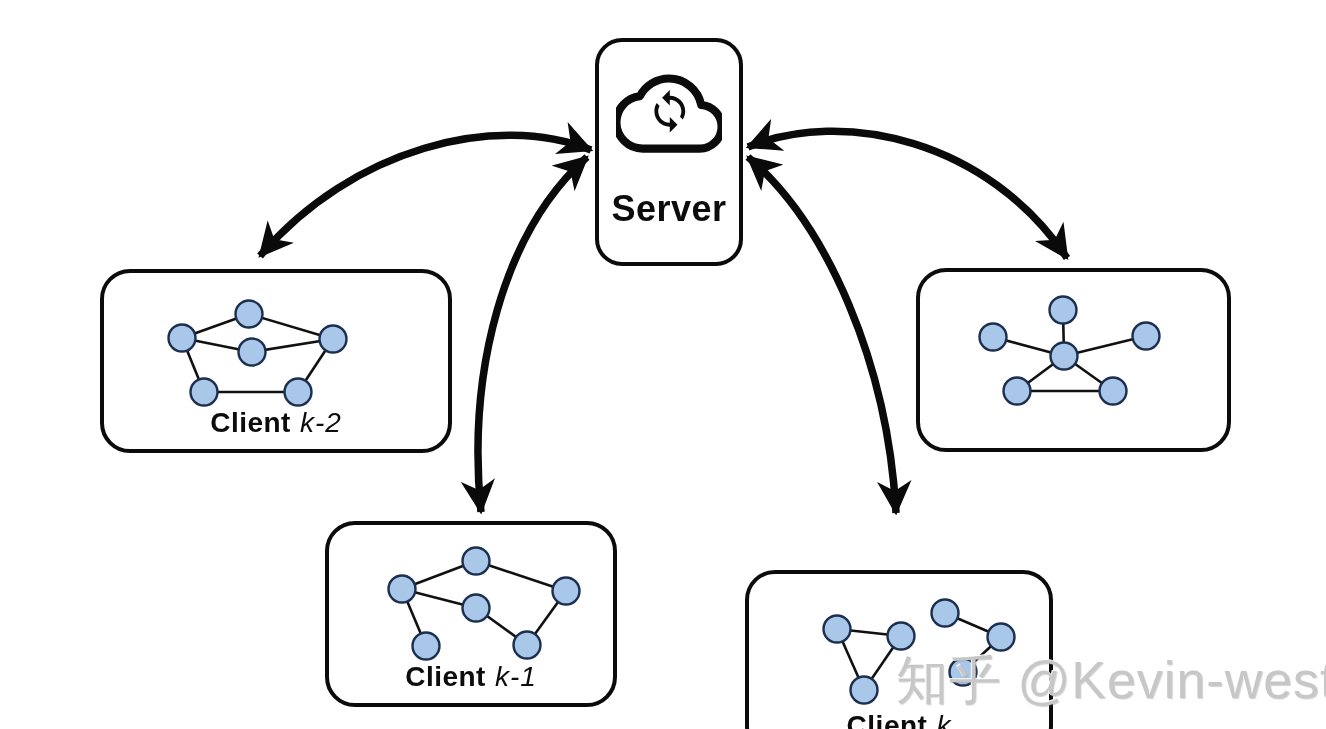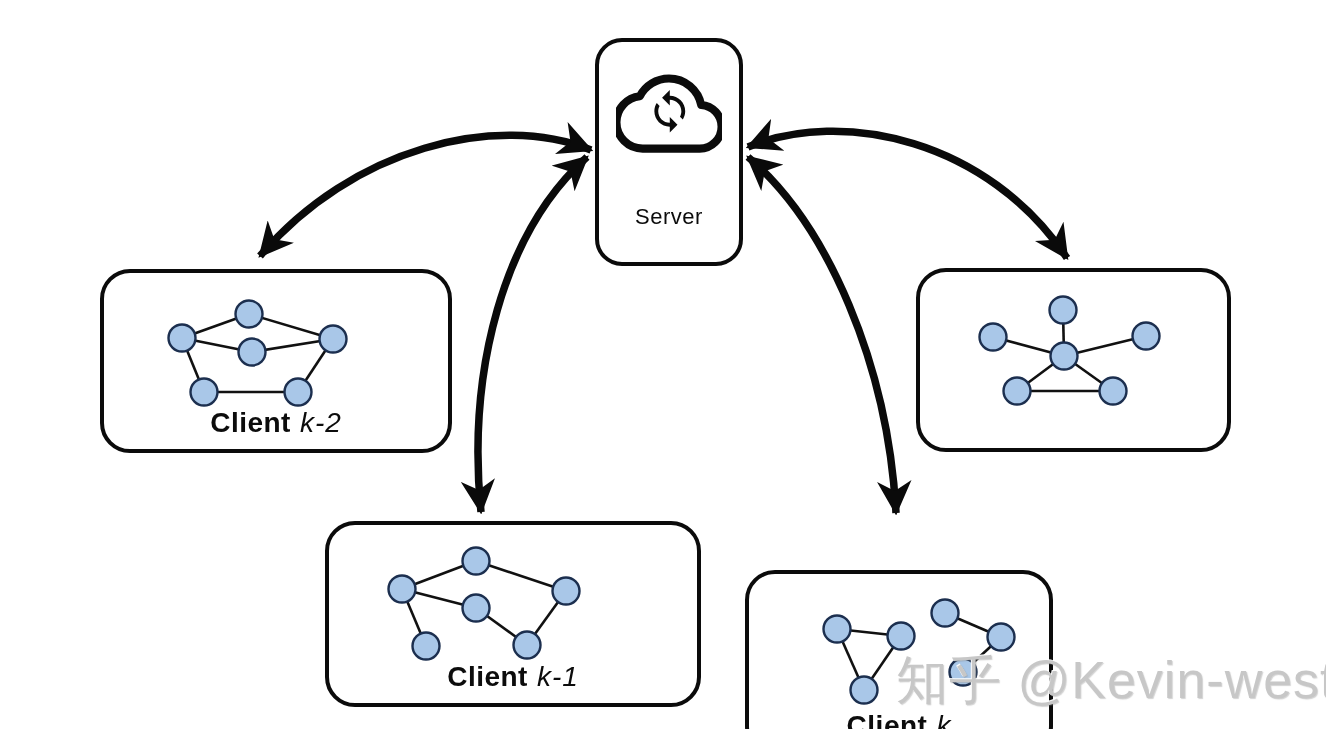--- a/index.html
+++ b/index.html
@@ -6,31 +6,31 @@
   #canvas{
     position:relative;width:1326px;height:729px;background:#ffffff;overflow:hidden;
     font-family:"Liberation Sans", sans-serif;
   }
   .box{
     position:absolute;background:#ffffff;border:4.5px solid #0b0b0b;border-radius:30px;
     box-sizing:border-box;z-index:2;
   }
   #server-box{left:595px;top:38px;width:148px;height:228px;border-width:4px;border-radius:27px;}
   #client-0{left:100px;top:269px;width:352px;height:184px;}
-  #client-1{left:325px;top:521px;width:376px;height:186px;padding-left:12px;}
+  #client-1{left:325px;top:521px;width:292px;height:186px;padding-left:12px;}
   #client-2{left:745px;top:536px;width:308px;height:186px;margin-top:34px;}
   #client-3{left:916px;top:268px;width:315px;height:184px;}
   .graph{position:absolute;left:-4.5px;top:-4.5px;}
   .box-label{
     position:absolute;left:0;right:0;bottom:10px;text-align:center;
     font-size:28px;color:#0c0c0c;white-space:nowrap;
   }
   .box-label .lbl-prefix{font-weight:bold;letter-spacing:0.5px;}
   .box-label .lbl-var{font-style:italic;font-weight:500;margin-left:9px;letter-spacing:1px;}
-  #server-label{bottom:32px;font-weight:400;font-size:22px;letter-spacing:0.5px;}
+  #server-label{bottom:32px;font-weight:700;font-size:36px;letter-spacing:0.5px;}
   #cloud-icon{position:absolute;left:50%;top:26px;transform:translateX(-50%);}
   #arrows-layer{position:absolute;left:0;top:0;z-index:4;pointer-events:none;}
   #watermark{
     position:absolute;left:896px;top:646px;z-index:10;
     font-size:52px;font-weight:400;color:#c7c7c7;letter-spacing:1px;white-space:nowrap;
     text-shadow:-1px -1px 0 rgba(255,255,255,0.95), 1px 1px 1px rgba(130,130,130,0.35);
   }
 </style>
 </head>
 <body>

